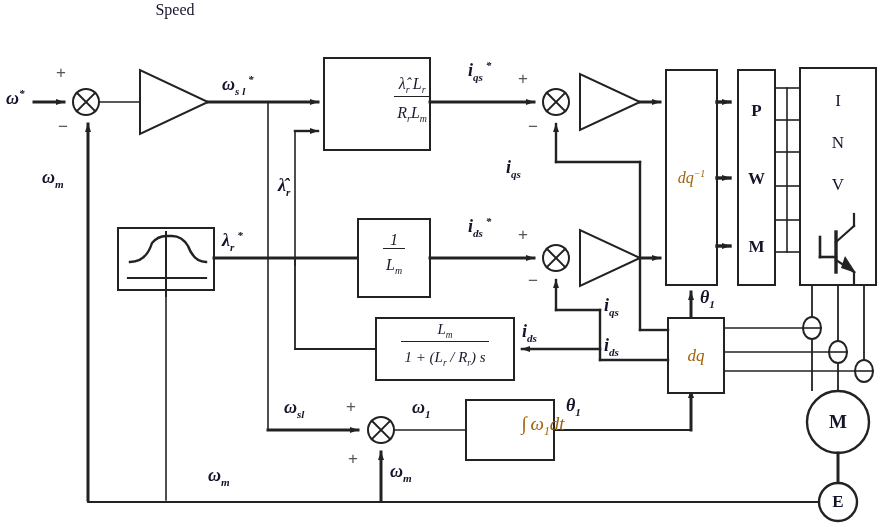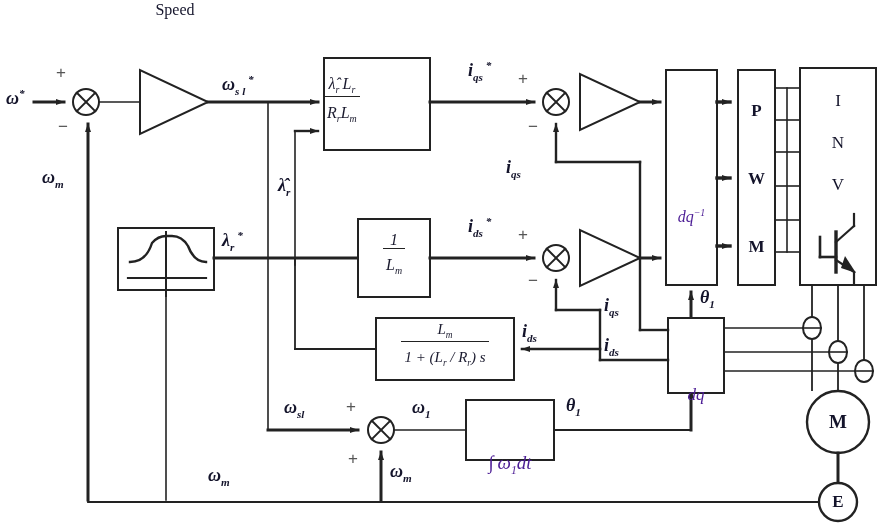--- a/index.html
+++ b/index.html
@@ -3,21 +3,21 @@
 <meta charset="utf-8">
 <style>
   html,body{margin:0;padding:0;background:#fff;}
   body{width:884px;height:527px;position:relative;overflow:hidden;
        font-family:"Liberation Serif",serif;color:#1a1a2e;}
   #diagram{position:absolute;left:0;top:0;width:884px;height:527px;}
   .lbl{position:absolute;white-space:nowrap;line-height:1;}
   .title{font-size:16px;font-weight:400;text-align:center;color:#14142b;}
   .sig{font-size:18px;font-style:italic;font-weight:bold;color:#14142b;}
   .sign{font-size:17px;color:#555;font-family:"Liberation Sans",sans-serif;}
-  .blk{font-size:17px;font-style:italic;color:#4c1d95;margin-top:39px;}
+  .blk{font-size:17px;font-style:italic;color:#a16207;}
   .stack{font-size:17px;font-weight:bold;color:#14142b;
          font-family:"Liberation Serif",serif;}
   .frac{display:inline-block;text-align:center;font-style:italic;font-size:16px;}
   .frac .num{display:block;padding:0 3px;}
   .frac .den{display:block;border-top:1.6px solid #222;padding:8px 3px;}
   sub{font-size:0.62em;font-style:italic;}
   sup{font-size:0.62em;}
 </style>
 </head>
 <body>
@@ -286,21 +286,21 @@
 <div class="lbl sign" style="left:348px;top:450px;">+</div>
 <div class="lbl sig" style="left:412px;top:398px;">ω<sub>1</sub></div>
 <div class="lbl sig" style="left:390px;top:462px;">ω<sub>m</sub></div>
 
 <div class="lbl sig" style="left:566px;top:396px;">θ<sub>1</sub></div>
 <div class="lbl sig" style="left:700px;top:288px;">θ<sub>1</sub></div>
 
 <div class="lbl sig" style="left:208px;top:466px;">ω<sub>m</sub></div>
 
 <div class="lbl" style="left:324px;top:58px;width:106px;height:92px;
-     display:flex;align-items:center;justify-content:flex-start;">
+     display:flex;align-items:center;justify-content:flex-end;">
   <span class="frac">
     <span class="num">λ̂<sub>r</sub> L<sub>r</sub></span>
     <span class="den">R<sub>r</sub>L<sub>m</sub></span>
   </span>
 </div>
 
 <div class="lbl" style="left:358px;top:219px;width:72px;height:78px;
      display:flex;align-items:center;justify-content:center;">
   <span class="frac">
     <span class="num">1</span>
@@ -310,21 +310,21 @@
 
 <div class="lbl" style="left:376px;top:318px;width:138px;height:62px;
      display:flex;align-items:center;justify-content:center;">
   <span class="frac" style="font-size:15px;">
     <span class="num">L<sub>m</sub></span>
     <span class="den">1 + (L<sub>r</sub> / R<sub>r</sub>) s</span>
   </span>
 </div>
 
 <div class="lbl blk" style="left:466px;top:400px;width:88px;height:52px;
-     display:flex;align-items:center;justify-content:center;font-size:19px;">
+     display:flex;align-items:center;justify-content:center;font-size:19px;padding-left:33px;">
   <span>∫ ω<sub>1</sub>dt</span>
 </div>
 
 <div class="lbl blk" style="left:666px;top:70px;width:51px;height:215px;
      display:flex;align-items:center;justify-content:center;font-size:16px;">
   <span>dq<sup>−1</sup></span>
 </div>
 
 <div class="lbl blk" style="left:668px;top:318px;width:56px;height:75px;
      display:flex;align-items:center;justify-content:center;font-size:17px;">dq</div>

